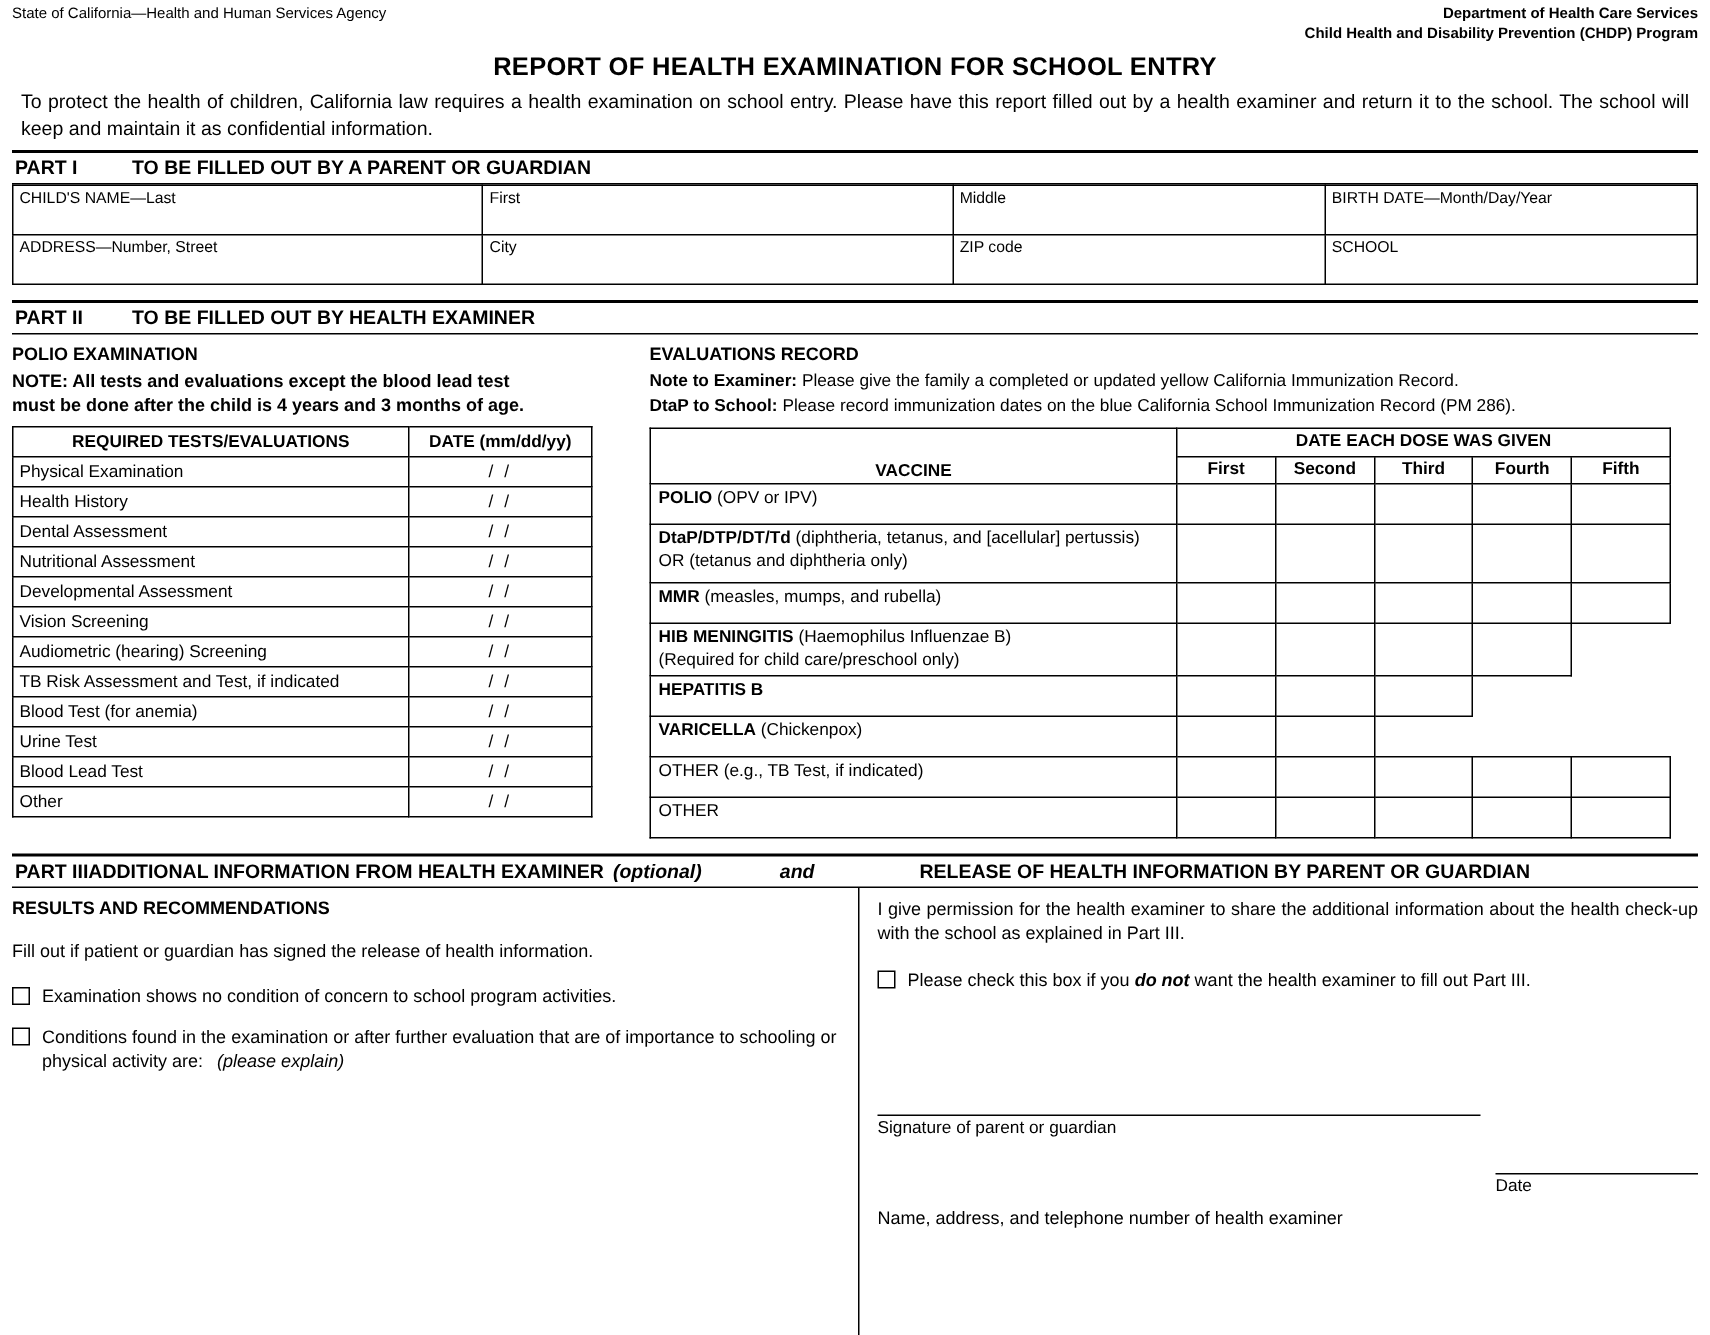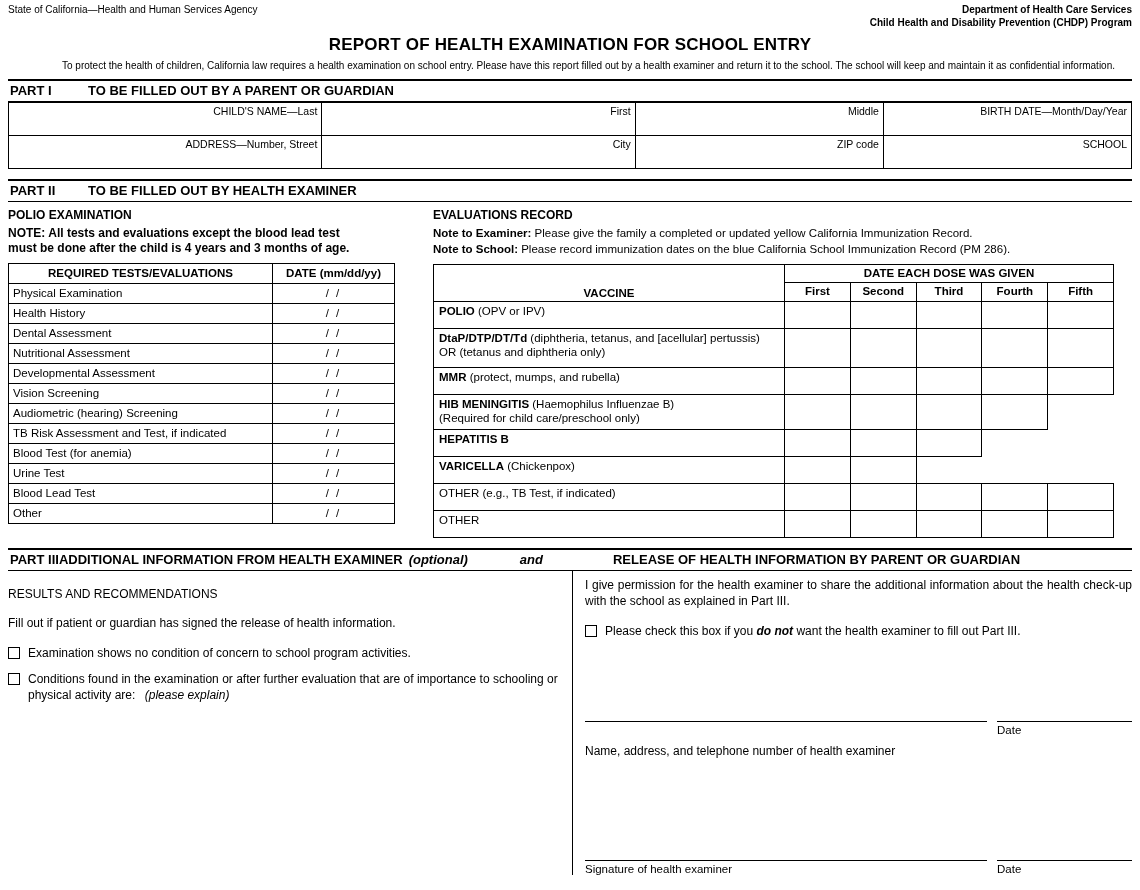--- a/index.html
+++ b/index.html
@@ -40,25 +40,24 @@
     font-weight: bold;
   }
   .main-title {
     text-align: center;
     font-size: 17px;
     font-weight: bold;
     margin: 6px 0 4px 0;
     letter-spacing: 0.2px;
   }
   .intro {
-    font-size: 10px;
+    font-size: 13px;
     line-height: 1.35;
     padding: 0 14px 0 14px;
     text-align: justify;
-    margin-left: 48px;
   }
   .rule-thick {
     border-top: 2.5px solid #000;
     margin: 6px 8px 0 8px;
   }
   .rule-thin {
     border-top: 1px solid #000;
     margin: 0 8px;
   }
   .part-bar {
@@ -80,21 +79,20 @@
     width: calc(100% - 16px);
     margin: 0 8px;
     table-layout: fixed;
   }
   table.grid td {
     border: 1px solid #000;
     vertical-align: top;
     font-size: 10.5px;
     padding: 2px 4px 0 4px;
     height: 30px;
-    text-align: right;
   }
   .field-label {
     font-size: 10.5px;
   }
   
   .part2-wrap {
     display: flex;
     padding: 0 8px;
     box-sizing: border-box;
     width: 1140px;
@@ -189,23 +187,23 @@
     min-height: 262px;
   }
   .p3-right {
     width: 559px;
     box-sizing: border-box;
     padding-left: 12px;
     min-height: 262px;
     position: relative;
   }
   .p3-head {
-    font-weight: normal;
-    font-size: 12px;
-    margin: 16px 0 14px 0;
+    font-weight: bold;
+    font-size: 12px;
+    margin: 6px 0 14px 0;
   }
   .p3-text {
     font-size: 12px;
     line-height: 1.35;
     margin-bottom: 14px;
   }
   .check-row {
     display: flex;
     align-items: flex-start;
     margin-bottom: 10px;
@@ -233,20 +231,21 @@
   .sig-row {
     display: flex;
     margin-top: 10px;
   }
   .sig-main {
     flex: 1 1 auto;
     padding-right: 10px;
   }
   .sig-date {
     width: 135px;
+    margin-top: 39px;
   }
   .sig-cap {
     font-size: 11.5px;
     padding-top: 2px;
   }
   .examiner-label {
     font-size: 12px;
     margin-top: 8px;
   }
 </style>
@@ -364,21 +363,21 @@
       </tbody>
         </table>
     </div>
 
     <div class="col-right">
       <div class="sec-head">EVALUATIONS RECORD</div>
       <div class="note-line">
         <b>Note to Examiner:</b><span>  Please give the family a completed or updated yellow California Immunization Record.</span>
       </div>
       <div class="note-line">
-        <b>Note to School:</b><span>  Please record immunization dates on the blue California School Immunization Record (PM 286).</span>
+        <b>DtaP to School:</b><span>  Please record immunization dates on the blue California School Immunization Record (PM 286).</span>
       </div>
 
       <table class="vaccine">
         <tbody>
             <tr>
           <td rowspan="2" style="text-align:center; font-weight:bold; vertical-align:bottom; width:340px; height:32px;">VACCINE</td>
           <td colspan="5" style="text-align:center; font-weight:bold;">DATE EACH DOSE WAS GIVEN</td>
         </tr>
         <tr>
           <td style="text-align:center; font-weight:bold; width:68px;">First</td>
@@ -400,21 +399,21 @@
         <tr>
           <td class="vac-name" style="height:34px;"><b>DtaP/DTP/DT/Td</b><span> (diphtheria, tetanus, and [acellular] pertussis) OR (tetanus and diphtheria only)</span></td>
           <td></td>
           <td></td>
           <td></td>
           <td></td>
           <td></td>
         </tr>
 
         <tr>
-          <td class="vac-name" style="height:22px;"><b>MMR</b><span> (protect, mumps, and rubella)</span></td>
+          <td class="vac-name" style="height:22px;"><b>MMR</b><span> (measles, mumps, and rubella)</span></td>
           <td></td>
           <td></td>
           <td></td>
           <td></td>
           <td></td>
         </tr>
 
         <tr>
           <td class="vac-name" style="height:30px;"><b>HIB MENINGITIS</b><span> (Haemophilus Influenzae B)<br>(Required for child care/preschool only)</span></td>
           <td></td>
@@ -497,20 +496,21 @@
       <div class="perm-text">I give permission for the health examiner to share the additional information about the health check-up with the school as explained in Part III.</div>
 
       <div class="check-row">
         <span class="checkbox"></span>
         <span><span>Please check this box if you </span><i style="font-weight:bold;">do not</i><span> want the health examiner to fill out Part III.</span></span>
       </div>
 
       <div class="sig-row" style="margin-top:78px;">
         <div class="sig-main">
           <div class="sig-line"></div>
+          <div class="sig-cap">Signature of parent or guardian</div>
         </div>
         <div class="sig-date">
           <div class="sig-line"></div>
           <div class="sig-cap">Date</div>
         </div>
       </div>
 
       <div class="examiner-label">Name, address, and telephone number of health examiner</div>
 
       <div class="sig-row" style="margin-top:98px;">

